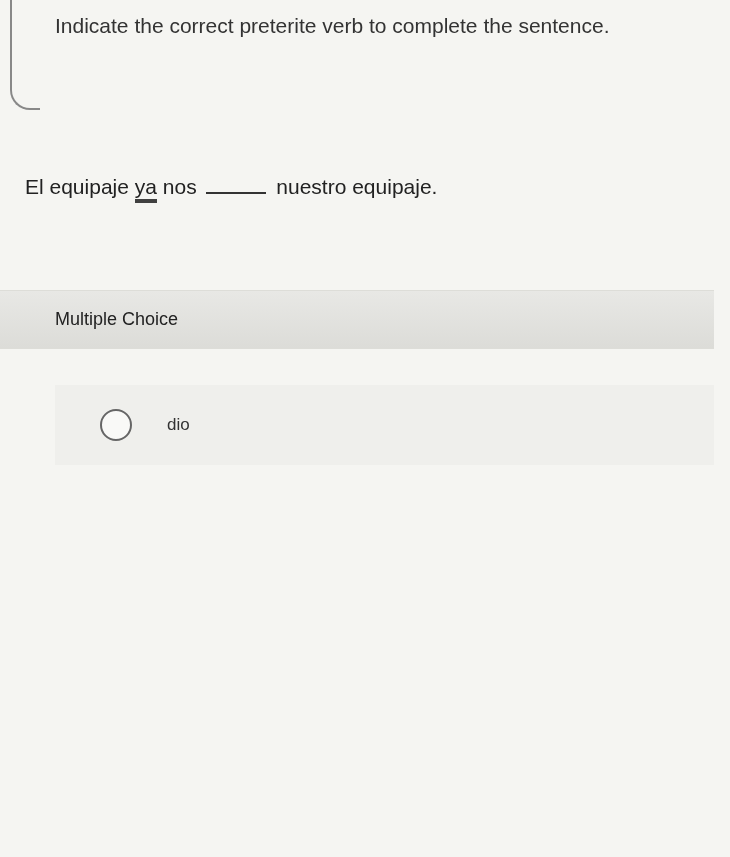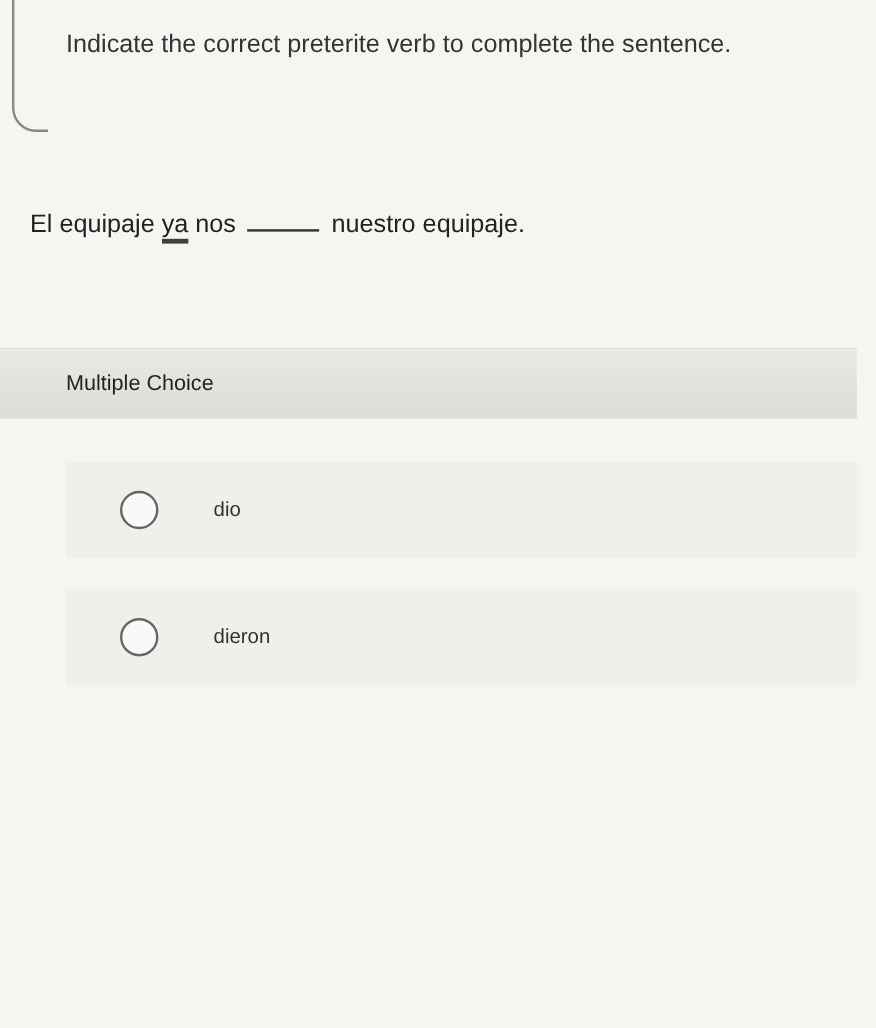--- a/index.html
+++ b/index.html
@@ -20,21 +20,21 @@
       top: 0;
       left: 10px;
       width: 30px;
       height: 110px;
       border-left: 2px solid #888;
       border-bottom: 2px solid #888;
       border-bottom-left-radius: 20px;
     }
     .instruction {
       position: absolute;
-      top: 25px;
+      top: 14px;
       left: 55px;
       font-size: 21px;
       color: #333;
     }
     .sentence {
       position: absolute;
       top: 175px;
       left: 25px;
       font-size: 21px;
       color: #222;
@@ -66,21 +66,21 @@
     }
     .option-wrap {
       padding: 10px 0 0 0;
     }
     .option {
       background: #efefec;
       margin: 26px 0 26px 55px;
       padding: 24px 0 24px 45px;
       display: flex;
       align-items: center;
-      gap: 46px;
+      gap: 35px;
     }
     .radio {
       width: 32px;
       height: 32px;
       border: 2px solid #666;
       border-radius: 50%;
       background: #f9f9f7;
       flex-shrink: 0;
       cursor: pointer;
     }
@@ -101,18 +101,14 @@
 </div>
 
 <div class="mc-container">
   <div class="mc-header">Multiple Choice</div>
 
   <div class="option-wrap">
     <div class="option">
       <div class="radio"></div>
       <span class="option-label">dio</span>
     </div>
-    <div class="option">
-      <div class="radio"></div>
-      <span class="option-label">dieron</span>
-    </div>
   </div>
 </div>
 
 </body></html>

